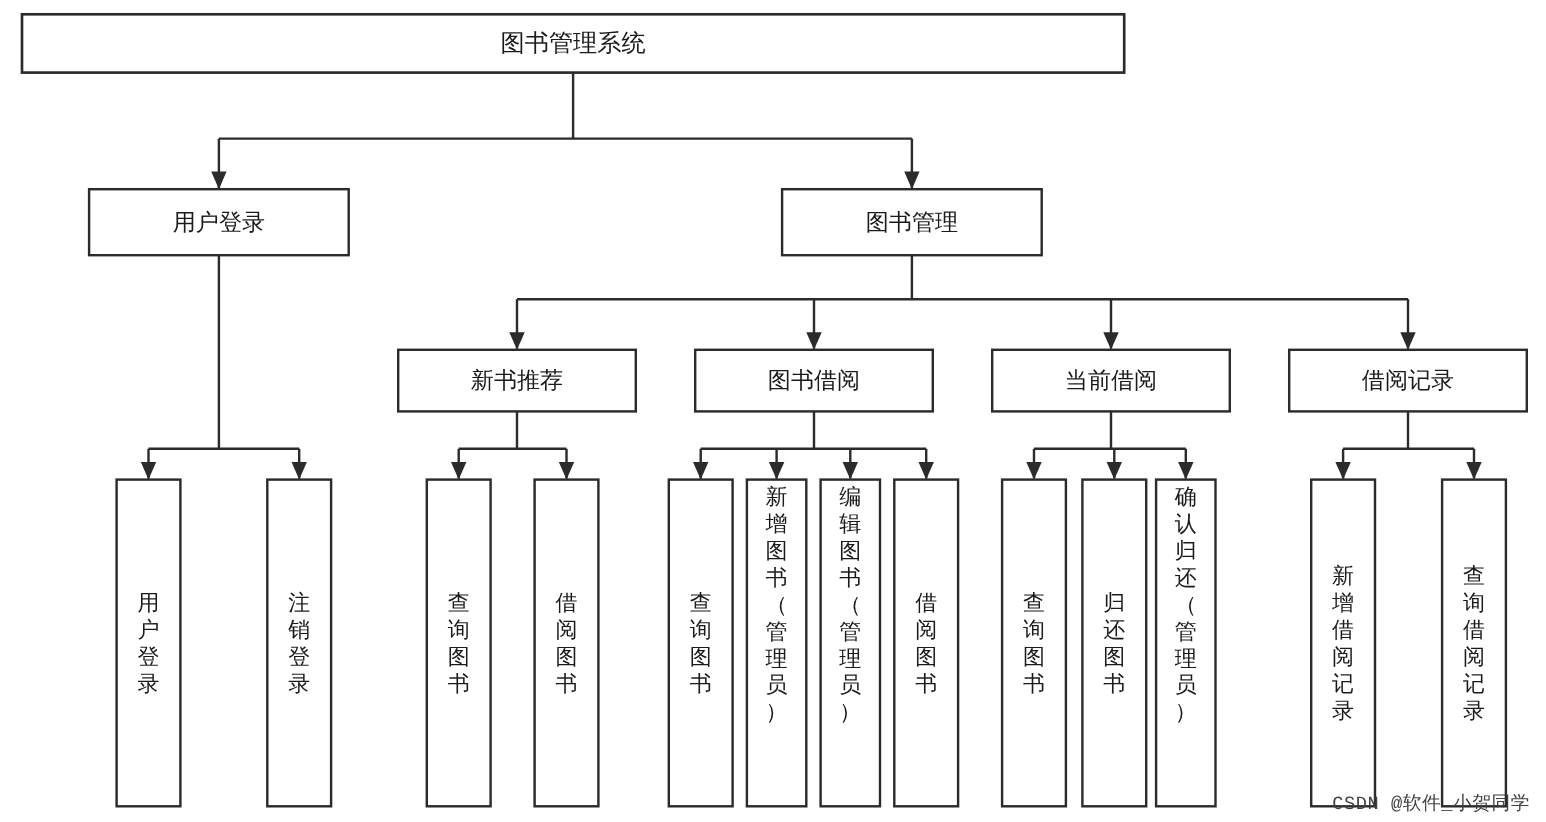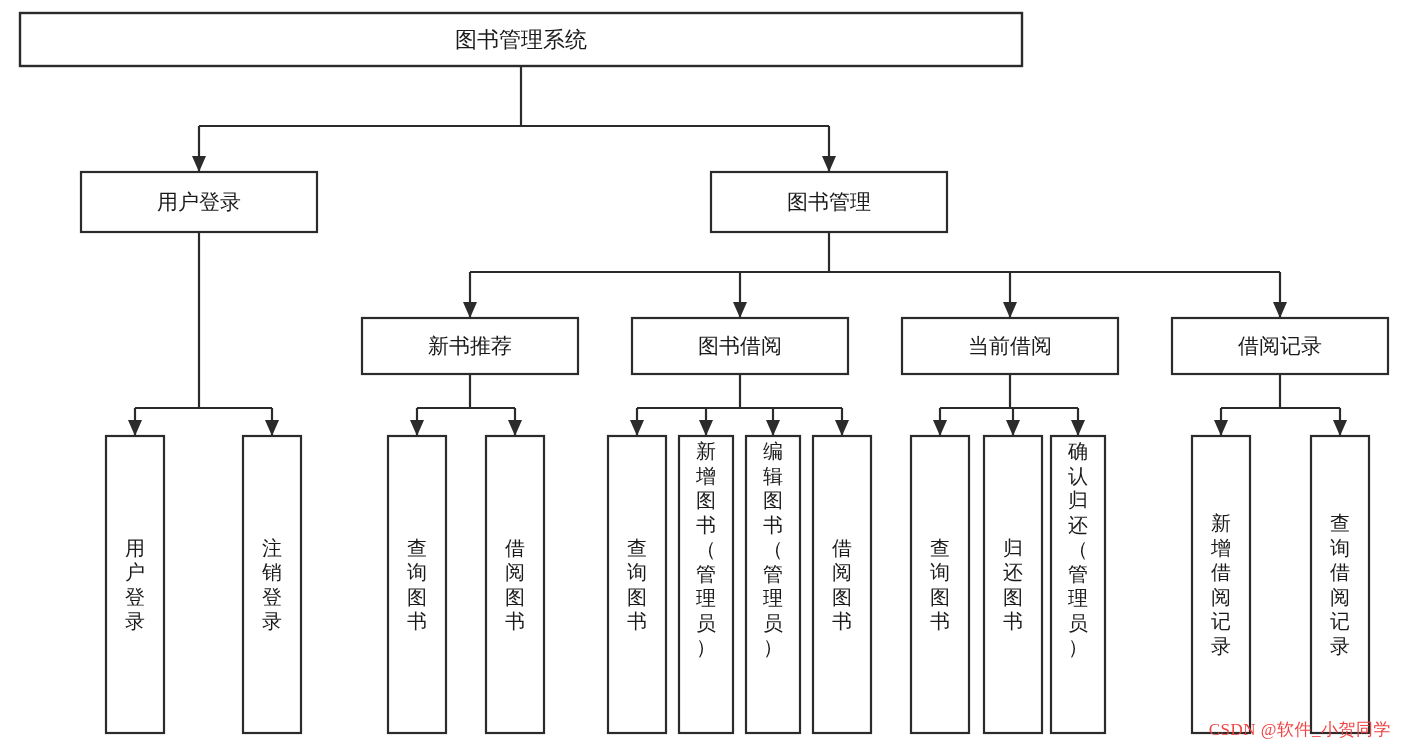--- a/index.html
+++ b/index.html
@@ -54,23 +54,23 @@
   .leaf-label {
     font-family: "DejaVu Sans", "Liberation Sans", sans-serif;
     font-size: 20px;
     fill: #1a1a1a;
     text-anchor: middle;
   }
   .watermark {
     position: absolute;
     right: 14px;
     bottom: 6px;
-    font-family: Liberation Serif, serif;
+    font-family: Liberation Mono, monospace;
     font-size: 17px;
-    color: #ef4444;
+    color: #404040;
     letter-spacing: 0.5px;
     white-space: nowrap;
     user-select: none;
   }
 </style>
 </head>
 <body>
 
 <svg id="diagram" viewBox="0 0 1405 747">
   <g id="edges-layer">

